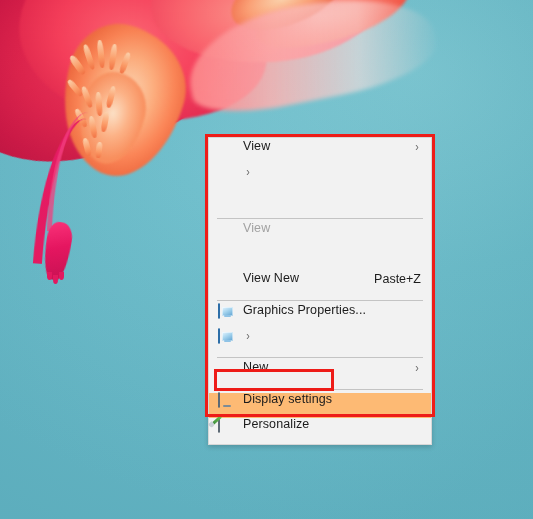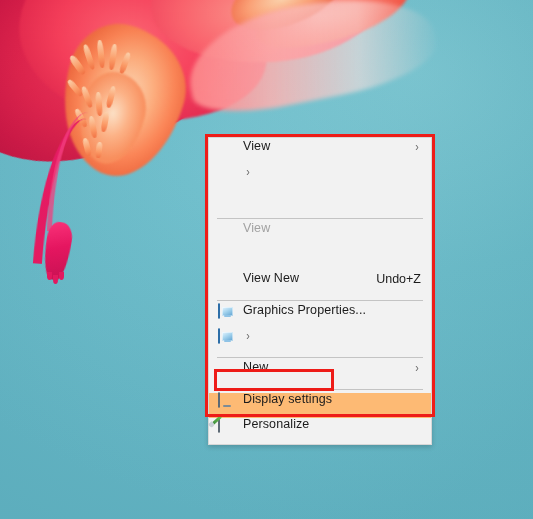--- a/index.html
+++ b/index.html
@@ -409,21 +409,21 @@
     <div class="menu-item disabled">
       <span class="mi-icon blank"></span>
       <span class="mi-label">View</span>
     </div>
     <div class="menu-item disabled">
       <span class="mi-icon blank"></span>
     </div>
     <div class="menu-item">
       <span class="mi-icon blank"></span>
       <span class="mi-label">View New</span>
-      <span class="mi-accel">Undo+Z</span>
+      <span class="mi-accel">Paste+Z</span>
     </div>
 
     <div class="separator"></div>
 
     <div class="menu-item">
       <span class="mi-icon"><span class="icon-gfx"></span></span>
       <span class="mi-label">Graphics Properties...</span>
     </div>
     <div class="menu-item">
       <span class="mi-icon"><span class="icon-gfx"></span></span>

